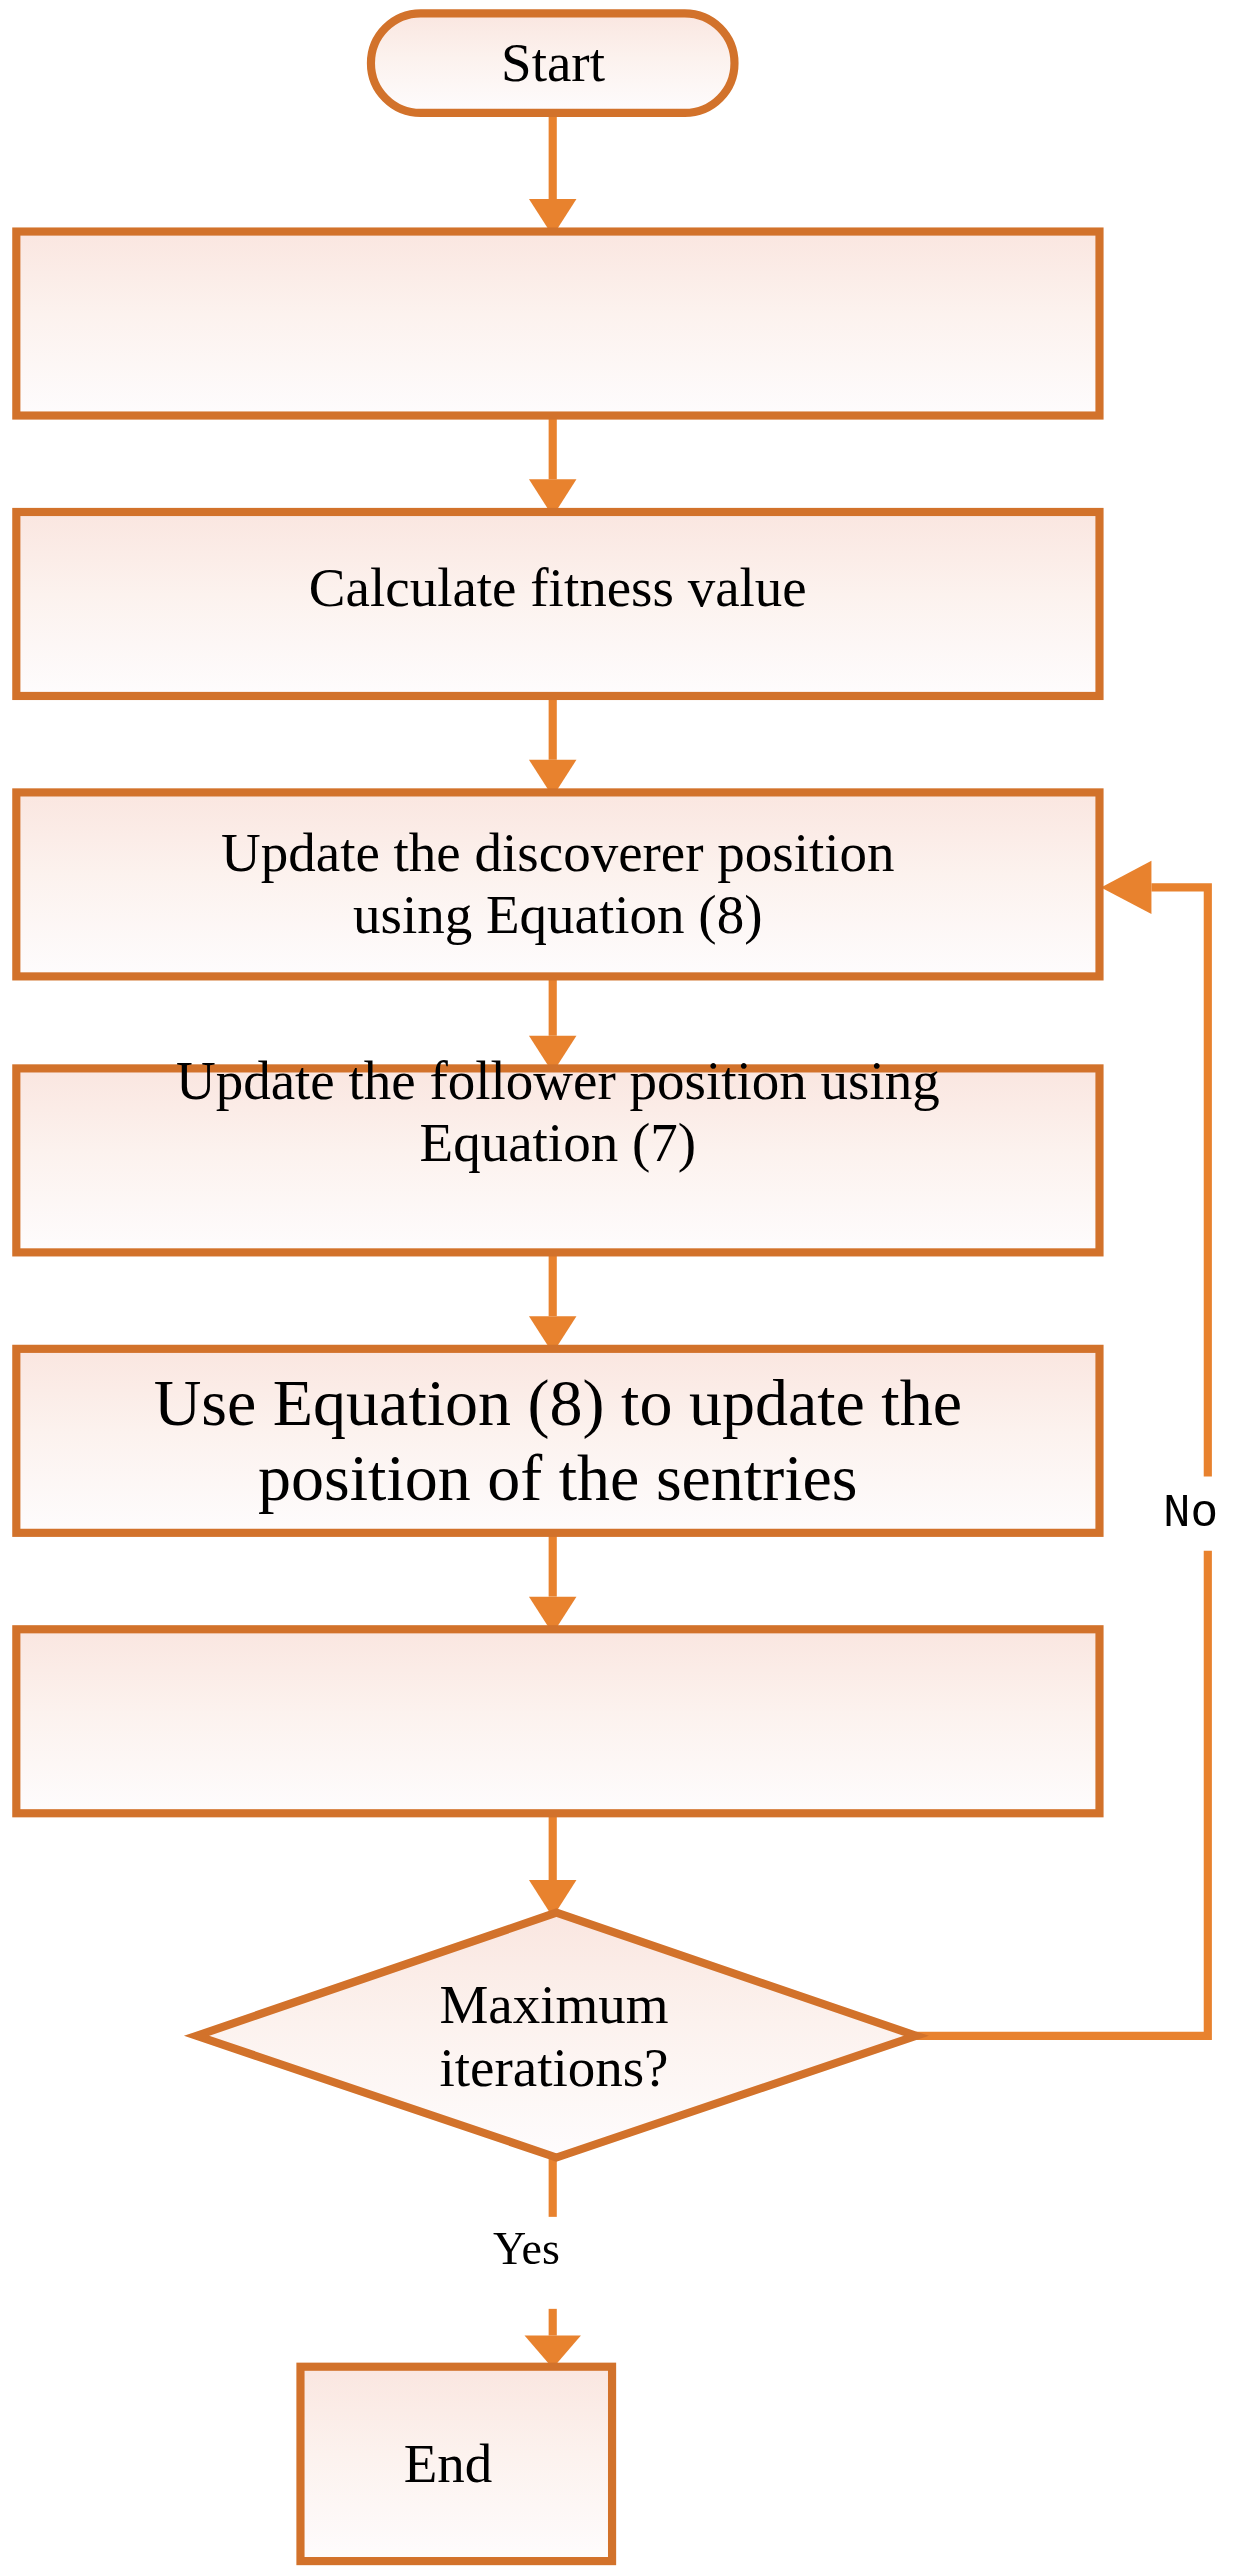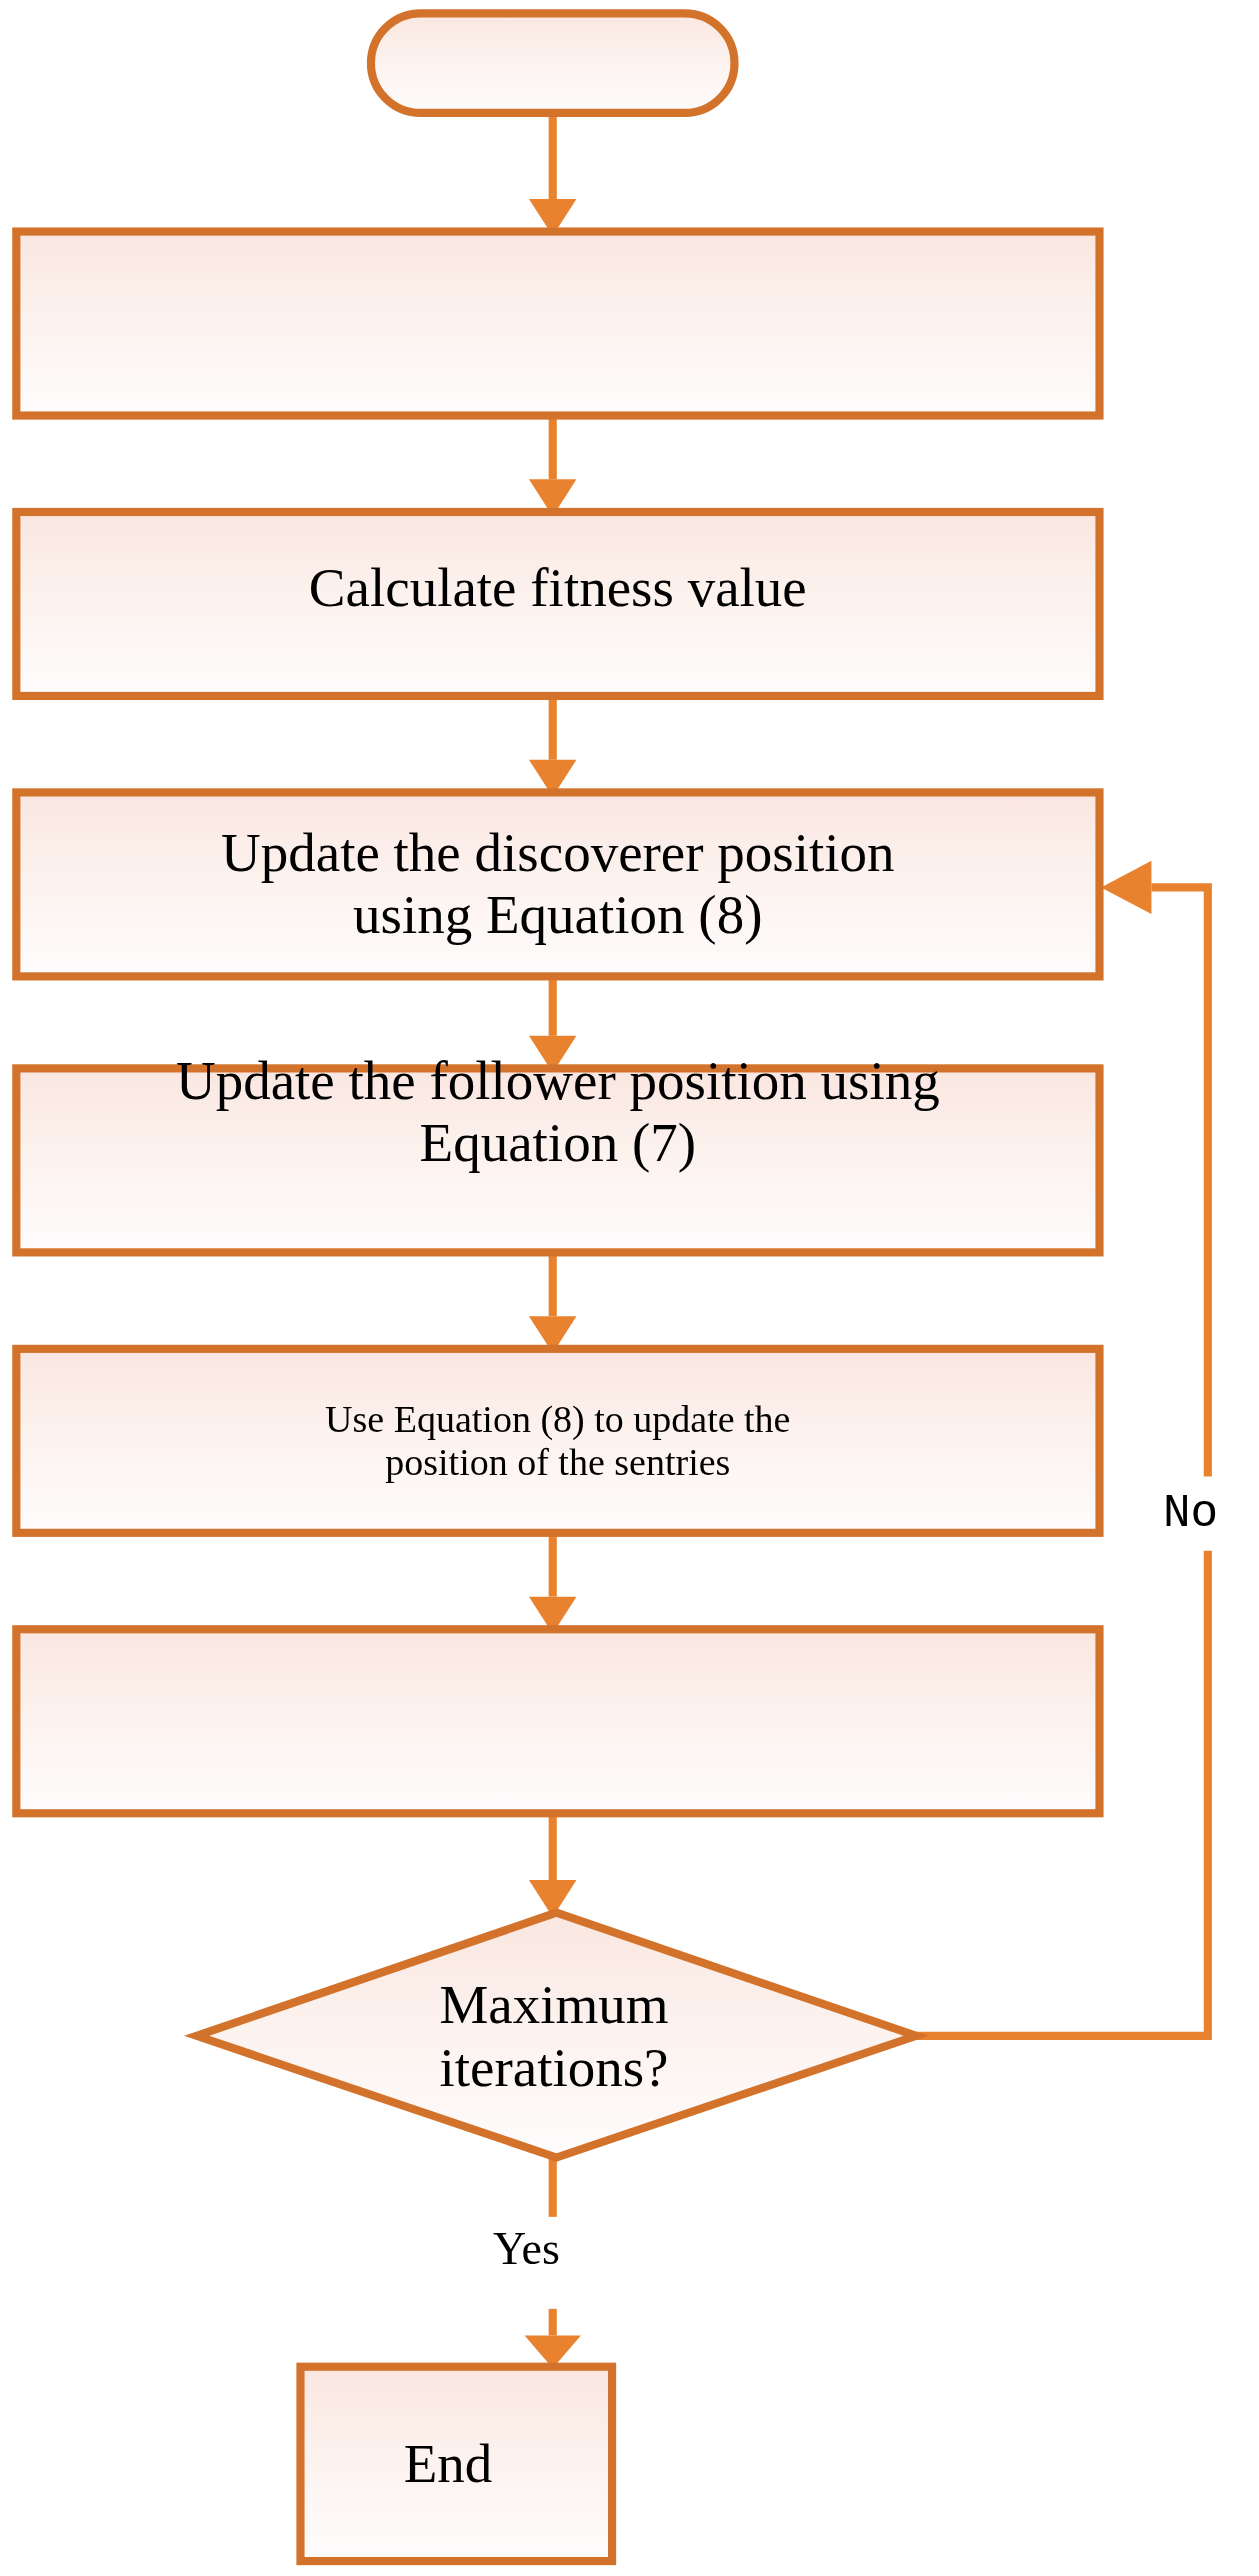--- a/index.html
+++ b/index.html
@@ -139,31 +139,32 @@
       <rect x="22" y="1818" width="1460" height="248" fill="url(#nodeFill)" stroke="#D2722B" stroke-width="11"></rect>
 
       <rect x="22" y="2196" width="1460" height="248" fill="url(#nodeFill)" stroke="#D2722B" stroke-width="11"></rect>
 
       <polygon points="750,2578 1235,2744 750,2908 265,2744" fill="url(#nodeFill)" stroke="#D2722B" stroke-width="11" stroke-linejoin="miter"></polygon>
 
       <rect x="405" y="3190" width="420" height="262" fill="url(#nodeFill)" stroke="#D2722B" stroke-width="11"></rect>
     </g>
   </svg>
 
+  <div class="node-label" style="left:371px; top:13.4px; width:364px; height:99px; font-size:55px;">Start</div>
 
 
   <div class="node-label" style="left:16.3px; top:496px; width:1083px; height:184px; font-size:55px;">Calculate fitness value</div>
 
   <div class="node-label" style="left:16.3px; top:792px; width:1083px; height:184px; font-size:55px;">Update the discoverer position
 using Equation (8)</div>
 
   <div class="node-label" style="left:16.3px; top:1020px; width:1083px; height:184px; font-size:55px;">Update the follower position using
 Equation (7)</div>
 
-  <div class="node-label" style="left:16.3px; top:1349px; width:1083px; height:184px; font-size:38px;">Use Equation (8) to update the
+  <div class="node-label" style="left:16.3px; top:1349px; width:1083px; height:184px; font-size:66px;">Use Equation (8) to update the
 position of the sentries</div>
 
 
   <div class="node-label" style="left:194px; top:1914px; width:720px; height:245px; font-size:55px;">Maximum
 iterations?</div>
 
   <div class="node-label" style="left:292px; top:2367px; width:312px; height:194px; font-size:55px;">End</div>
 
   <div class="edge-label" style="left:1163px; top:1491px;font-family:Liberation Mono, monospace;">No</div>
 

